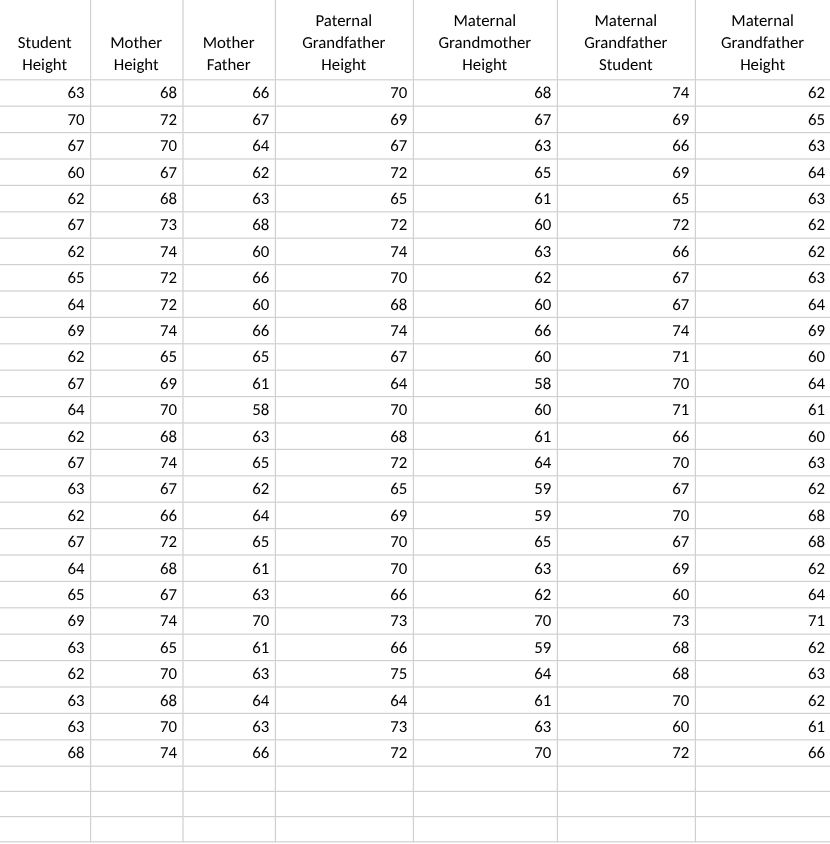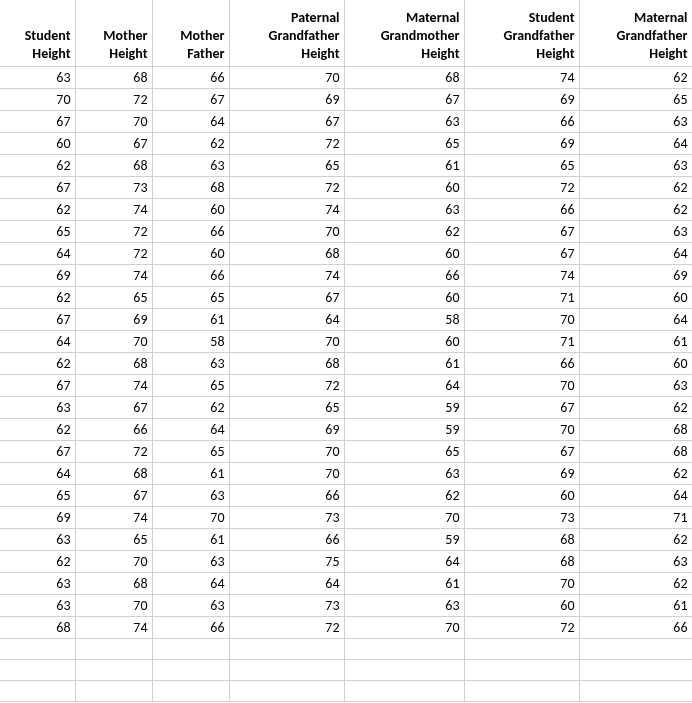--- a/index.html
+++ b/index.html
@@ -28,22 +28,22 @@
     padding: 2px 4px;
     height: 22px;
     vertical-align: bottom;
     overflow: hidden;
     white-space: nowrap;
   }
   th.hdr, td.hdr {
     height: 66px;
     white-space: normal;
     vertical-align: bottom;
-    font-weight: bold;
-    text-align: right;
+    font-weight: normal;
+    text-align: center;
     line-height: 1.3;
   }
   td.num { text-align: right; }
   col.c0 { width: 75px; }
   col.c1 { width: 77px; }
   col.c2 { width: 77px; }
   col.c3 { width: 115px; }
   col.c4 { width: 120px; }
   col.c5 { width: 115px; }
   col.c6 { width: 113px; }
@@ -67,21 +67,21 @@
         <col class="c5">
         <col class="c6">
     </colgroup>
     <thead>
       <tr class="head">
         <th class="hdr">Student Height</th>
         <th class="hdr">Mother Height</th>
         <th class="hdr">Mother Father</th>
         <th class="hdr">Paternal Grandfather Height</th>
         <th class="hdr">Maternal Grandmother Height</th>
-        <th class="hdr">Student Grandfather Height</th>
+        <th class="hdr">Maternal Grandfather Student</th>
         <th class="hdr">Maternal Grandfather Height</th>
       </tr>
     </thead>
     <tbody id="tb">
         <tr>
           <td class="num">63</td>
           <td class="num">68</td>
           <td class="num">66</td>
           <td class="num">70</td>
           <td class="num">68</td>

